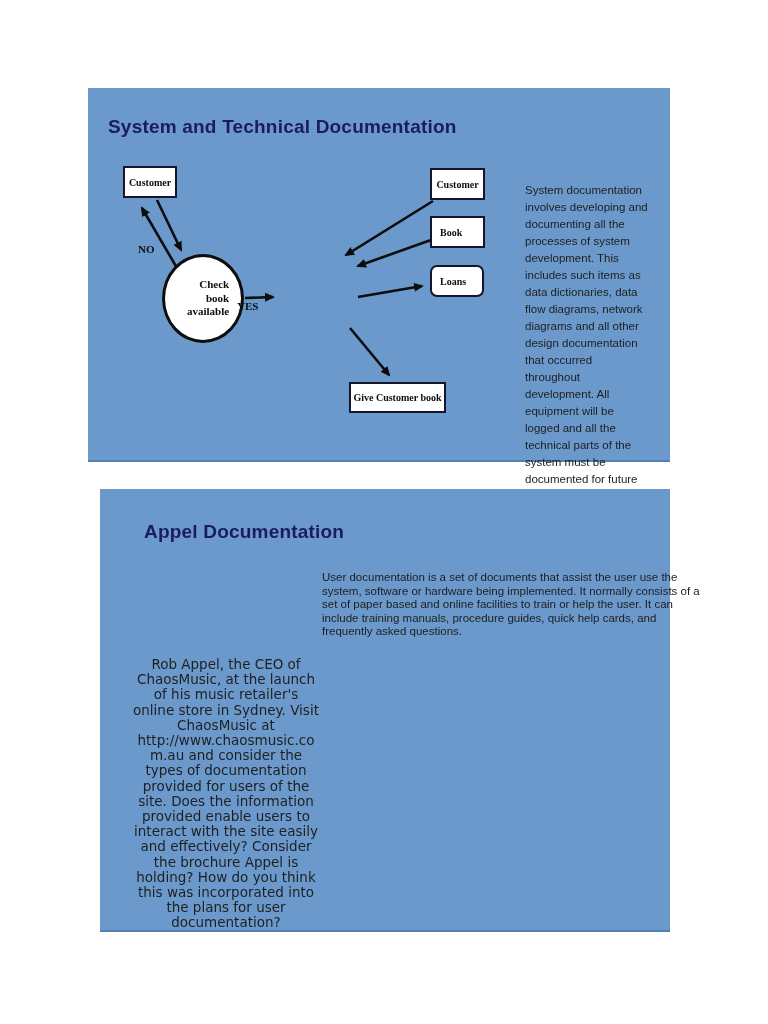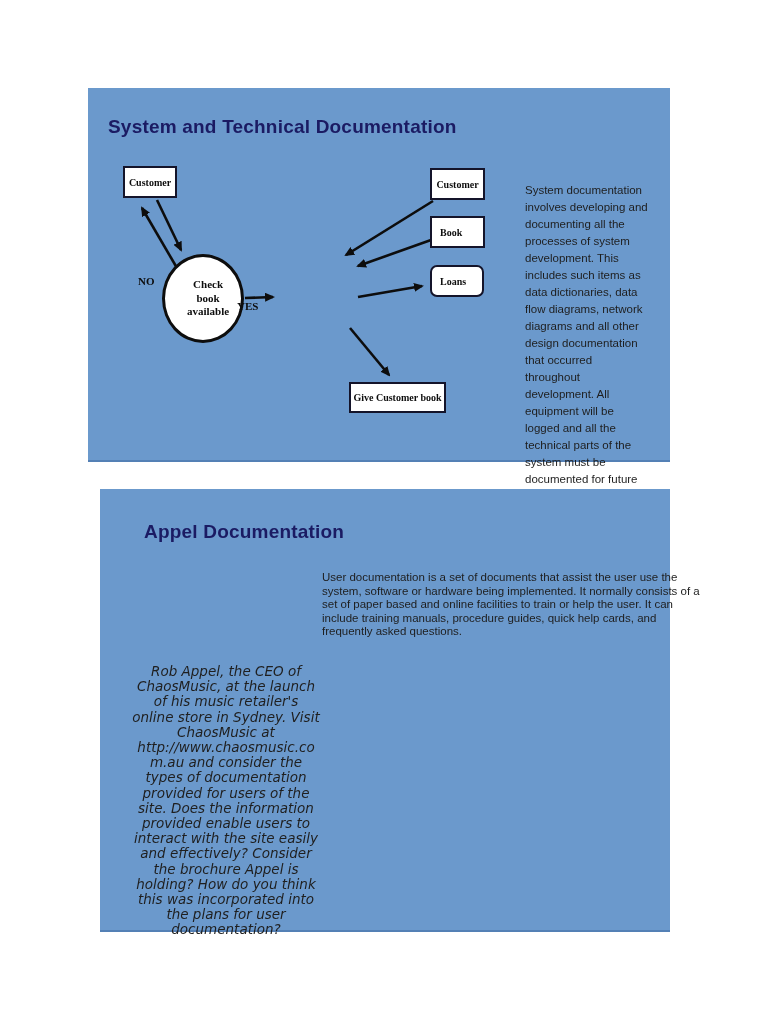--- a/index.html
+++ b/index.html
@@ -28,52 +28,52 @@
   .flow-svg{position:absolute;left:0;top:0;pointer-events:none;}
   .dnode{
     position:absolute;background:#FFFFFF;color:#0D0D0D;
     display:flex;align-items:center;justify-content:center;
     font-weight:bold;font-size:10px;line-height:11px;
   }
   .dn-rect{border:2px solid #14142A;box-sizing:border-box;}
   .dn-ellipse{
     border:3px solid #0D0D0D;border-radius:50%;box-sizing:border-box;
     justify-content:flex-start;
-    font-size:11px;line-height:13.5px;white-space:pre-line;text-align:center;
+    font-size:11px;line-height:13.5px;white-space:pre-line;text-align:right;
   }
   .dn-left{justify-content:flex-start;}
   .edge-label{
     position:absolute;color:#0D0D0D;font-weight:bold;font-size:11px;
   }
   #node-customer-left{left:35px;top:78px;width:54px;height:32px;}
   #node-check       {left:74px;top:166px;width:82px;height:89px;padding-left:22px;}
   #node-update      {left:192px;top:167px;width:78px;height:85px;padding-left:19px;}
   #node-customer-right{left:342px;top:80px;width:55px;height:32px;}
   #node-book        {left:342px;top:128px;width:55px;height:32px;padding-left:8px;}
   #node-loans       {left:342px;top:177px;width:54px;height:32px;padding-left:8px;border-radius:7px;}
   #node-give        {left:261px;top:294px;width:97px;height:31px;white-space:nowrap;}
-  #label-no {left:50px;top:155px;margin-top:32px;}
+  #label-no {left:50px;top:155px;}
   #label-yes{left:149px;top:212px;}
 
   .side-text{
     position:absolute;left:437px;top:94px;width:142px;
     color:#1E1E1E;font-size:11.5px;line-height:17px;
     white-space:pre-line;
   }
 
   
   .body-text{
     position:absolute;left:222px;top:82px;width:460px;
     color:#1E1E1E;font-size:11.5px;line-height:13.6px;
     white-space:pre-line;
   }
   .activity-text{
-    position:absolute;left:16px;top:175px;width:220px;
+    position:absolute;left:16px;top:168px;width:220px;
     color:#1F1F1F;font-size:13.5px;line-height:15.2px;
-    font-style:italic;text-align:center;
+    text-align:center;
     font-family:"DejaVu Sans", sans-serif;
     white-space:pre-line;
   }
 </style>
 </head>
 <body>
 
 <div>
 
   <section class="panel" id="panel-top">

